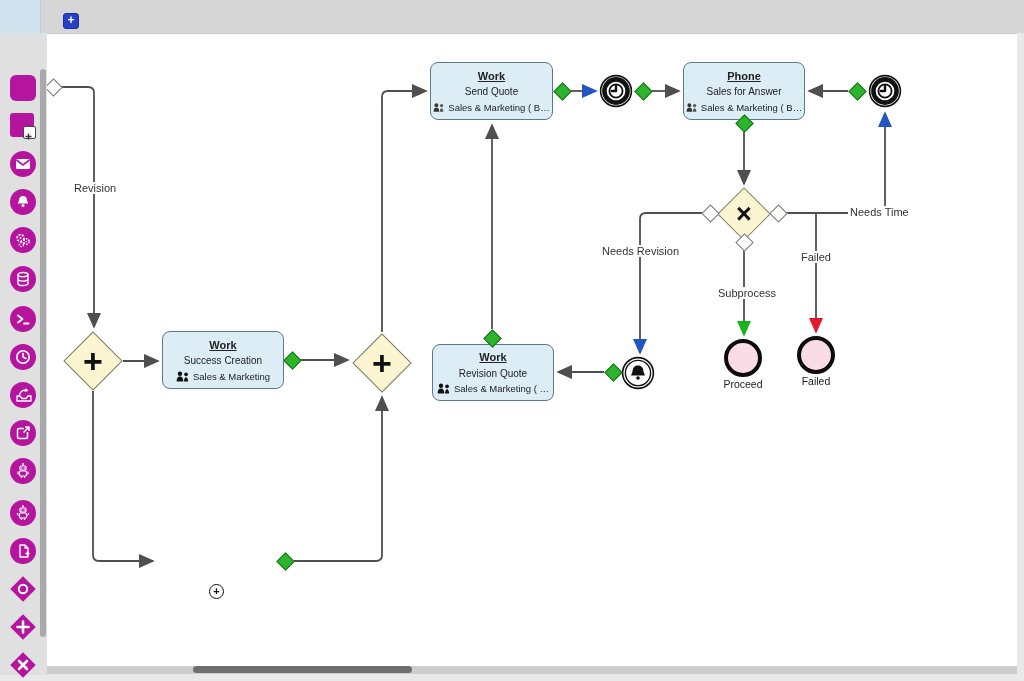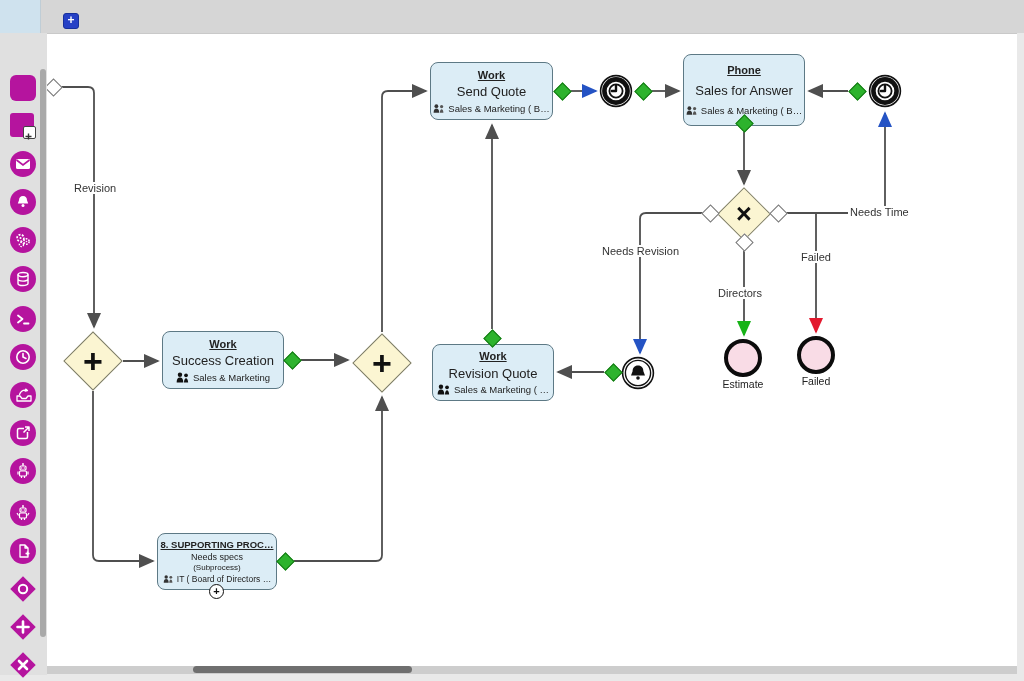--- a/index.html
+++ b/index.html
@@ -19,21 +19,21 @@
   .diam-tool .dsq{position:absolute;left:4px;top:4px;width:18px;height:18px;background:#b5149e;transform:rotate(45deg);}
   .diam-tool svg{position:relative;}
   
   .canvas{position:absolute;left:47px;top:33px;width:970px;height:633px;background:#fff;overflow:hidden;border-top:1px solid #c9c9c9;}
   .layer{position:absolute;left:-47px;top:-33px;width:1024px;height:681px;}
   .edges{position:absolute;left:0;top:0;}
   
   .task{position:absolute;background:#dcedf6;border:1.5px solid #5d7985;border-radius:8px;box-sizing:border-box;
         display:flex;flex-direction:column;align-items:center;justify-content:space-evenly;padding:2px 4px;}
   .task-title{font-size:11px;font-weight:bold;text-decoration:underline;white-space:nowrap;}
-  .task-label{font-size:13px;white-space:nowrap;}
+  .task-label{font-size:10px;white-space:nowrap;}
   .task-sub{font-size:8px;white-space:nowrap;margin-top:-2px;}
   .task-lane{font-size:9.5px;white-space:nowrap;display:flex;align-items:center;gap:3px;}
   .gw{position:absolute;display:flex;align-items:center;justify-content:center;}
   .gw .sq{position:absolute;background:#fbf5d2;border:1.5px solid #7a7a66;transform:rotate(45deg);box-sizing:border-box;}
   .gw .glyph{position:relative;font-weight:bold;color:#111;line-height:1;}
   .mini-diamond{position:absolute;width:13px;height:13px;transform:rotate(45deg);box-sizing:border-box;}
   .md-green{background:#2db32d;border:1.5px solid #157a15;}
   .md-white{background:#fff;border:1.5px solid #777;}
   .evt{position:absolute;}
   .end-circle{position:absolute;width:38px;height:38px;border-radius:50%;background:#f9dce6;border:4.5px solid #0c0c0c;box-sizing:border-box;}
@@ -240,39 +240,39 @@
           <path d="M744,248 V334" marker-end="url(#mGreen)"></path>
           <path d="M785,212 H879 Q885,212 885,206 V112" marker-end="url(#mBlue)"></path>
           <path d="M816,212 V331" marker-end="url(#mRed)"></path>
           <path d="M848,90 H809" marker-end="url(#mGray)"></path>
           <path d="M604,371 H558" marker-end="url(#mGray)"></path>
         </g>
       </svg>
 
       <div class="edge-label" style="left:72px;top:181px;">Revision</div>
       <div class="edge-label" style="left:600px;top:244px;">Needs Revision</div>
-      <div class="edge-label" style="left:716px;top:286px;">Directors</div>
+      <div class="edge-label" style="left:716px;top:286px;">Subprocess</div>
       <div class="edge-label" style="left:799px;top:250px;">Failed</div>
       <div class="edge-label" style="left:848px;top:205px;">Needs Time</div>
 
       <div class="task" style="left:430px;top:61px;width:123px;height:58px;">
         <div class="task-title">Work</div>
         <div class="task-label">Send Quote</div>
         <div class="task-lane">
           <svg width="12" height="9" viewBox="0 0 12 9">
               <circle cx="3.4" cy="2.2" r="1.9" fill="#333"></circle>
               <path d="M0.6,8.8 C0.6,5.6 1.9,4.6 3.4,4.6 s2.8,1 2.8,4.2 z" fill="#333"></path>
               <circle cx="8.6" cy="2.6" r="1.6" fill="#555"></circle>
               <path d="M6.8,8.8 c0.2,-2.8 1,-3.6 1.8,-3.6 s1.6,0.8 1.8,3.6 z" fill="#555"></path>
             </svg>
           <span>Sales &amp; Marketing ( B…</span>
         </div>
       </div>
 
-      <div class="task" style="left:683px;top:53px;width:122px;height:72px;text-align:right;">
+      <div class="task" style="left:683px;top:61px;width:122px;height:58px;text-align:right;">
         <div class="task-title">Phone</div>
         <div class="task-label">Sales for Answer</div>
         <div class="task-lane">
           <svg width="12" height="9" viewBox="0 0 12 9">
               <circle cx="3.4" cy="2.2" r="1.9" fill="#333"></circle>
               <path d="M0.6,8.8 C0.6,5.6 1.9,4.6 3.4,4.6 s2.8,1 2.8,4.2 z" fill="#333"></path>
               <circle cx="8.6" cy="2.6" r="1.6" fill="#555"></circle>
               <path d="M6.8,8.8 c0.2,-2.8 1,-3.6 1.8,-3.6 s1.6,0.8 1.8,3.6 z" fill="#555"></path>
             </svg>
           <span>Sales &amp; Marketing ( B…</span>
@@ -300,34 +300,20 @@
           <svg width="14" height="11" viewBox="0 0 12 9">
               <circle cx="3.4" cy="2.2" r="1.9" fill="#111"></circle>
               <path d="M0.6,8.8 C0.6,5.6 1.9,4.6 3.4,4.6 s2.8,1 2.8,4.2 z" fill="#111"></path>
               <circle cx="8.6" cy="2.6" r="1.6" fill="#111"></circle>
               <path d="M6.8,8.8 c0.2,-2.8 1,-3.6 1.8,-3.6 s1.6,0.8 1.8,3.6 z" fill="#111"></path>
             </svg>
           <span>Sales &amp; Marketing ( …</span>
         </div>
       </div>
 
-      <div class="task" style="left:157px;top:532px;width:120px;height:57px;">
-        <div class="task-title" style="font-size:9.5px;">8. SUPPORTING PROC…</div>
-        <div class="task-label" style="font-size:9px;">Needs specs</div>
-        <div class="task-sub">(Subprocess)</div>
-        <div class="task-lane" style="font-size:8.5px;">
-          <svg width="11" height="8" viewBox="0 0 12 9">
-              <circle cx="3.4" cy="2.2" r="1.9" fill="#333"></circle>
-              <path d="M0.6,8.8 C0.6,5.6 1.9,4.6 3.4,4.6 s2.8,1 2.8,4.2 z" fill="#333"></path>
-              <circle cx="8.6" cy="2.6" r="1.6" fill="#555"></circle>
-              <path d="M6.8,8.8 c0.2,-2.8 1,-3.6 1.8,-3.6 s1.6,0.8 1.8,3.6 z" fill="#555"></path>
-            </svg>
-          <span>IT ( Board of Directors …</span>
-        </div>
-      </div>
       <div class="expand-marker" style="left:209px;top:583px;">+</div>
 
       <div class="gw" style="left:62px;top:329px;width:62px;height:62px;">
         <div class="sq" style="left:10px;top:10px;width:42px;height:42px;"></div>
         <div class="glyph" style="font-size:34px;">+</div>
       </div>
 
       <div class="gw" style="left:351px;top:331px;width:62px;height:62px;">
         <div class="sq" style="left:10px;top:10px;width:42px;height:42px;"></div>
         <div class="glyph" style="font-size:34px;">+</div>
@@ -353,21 +339,21 @@
       </svg>
 
       <svg class="evt" style="left:620px;top:354px;" width="36" height="36" viewBox="0 0 36 36">
         <circle cx="18" cy="18" r="15.4" fill="#fff" stroke="#111" stroke-width="1.6"></circle>
         <circle cx="18" cy="18" r="12.6" fill="#fff" stroke="#111" stroke-width="1.4"></circle>
         <path d="M18,10.5 c3.6,0 5.4,2.6 5.4,5.8 L25,20.4 H11 L12.6,16.3 C12.6,13.1 14.4,10.5 18,10.5 z" fill="#111"></path>
         <circle cx="18" cy="23" r="1.8" fill="#111"></circle>
       </svg>
 
       <div class="end-circle" style="left:724px;top:338px;"></div>
-      <div class="caption" style="left:713px;top:377px;">Estimate</div>
+      <div class="caption" style="left:713px;top:377px;">Proceed</div>
       <div class="end-circle" style="left:797px;top:335px;"></div>
       <div class="caption" style="left:786px;top:374px;">Failed</div>
 
       <div class="mini-diamond md-green" style="left:556px;top:84px;"></div>
       <div class="mini-diamond md-green" style="left:637px;top:84px;"></div>
       <div class="mini-diamond md-green" style="left:738px;top:116px;"></div>
       <div class="mini-diamond md-green" style="left:286px;top:353px;"></div>
       <div class="mini-diamond md-green" style="left:486px;top:331px;"></div>
       <div class="mini-diamond md-green" style="left:279px;top:554px;"></div>
       <div class="mini-diamond md-green" style="left:607px;top:365px;"></div>

